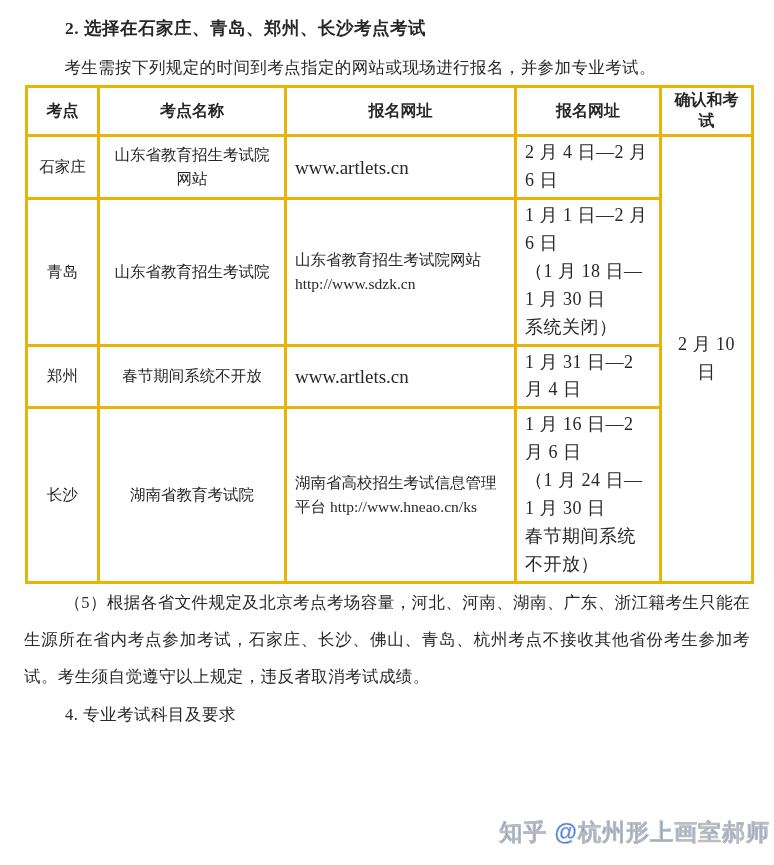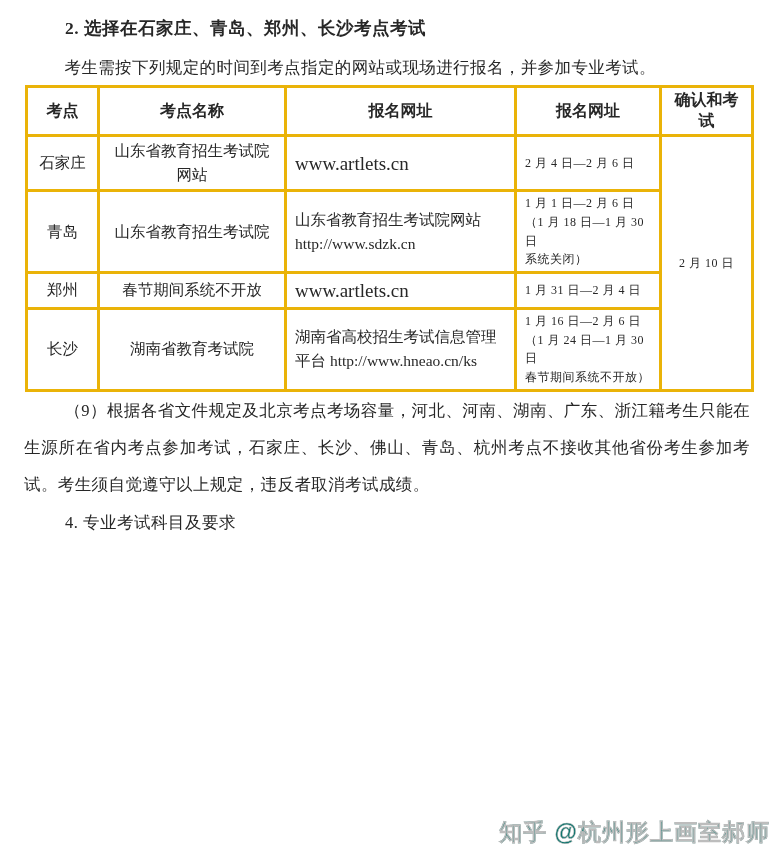--- a/index.html
+++ b/index.html
@@ -33,25 +33,25 @@
   td.c { text-align: center; }
   td.l { text-align: left; }
   .pre { white-space: pre-line; }
   .t1 td { line-height: 1.55; }
   .t1 .rowH { height: 36px; }
   .t1 .row1 { height: 40px; }
   .t1 .row2 { height: 72px; }
   .t1 .row3 { height: 36px; }
   .t1 .row4 { height: 72px; }
   .url { font-family: Liberation Serif, serif; font-size: 19px; }
-  .datecell { font-size: 12px; letter-spacing: 0.5px; margin-left: 48px; }
+  .datecell { font-size: 18px; letter-spacing: 0.5px; margin-left: 48px; }
 
   .watermark {
     position: absolute; top: 817px; right: 4px;
-    color: #0f766e; font-size: 23px; font-weight: bold;
+    color: #3b82f6; font-size: 23px; font-weight: bold;
     letter-spacing: 1px; white-space: nowrap;
     font-family: "Liberation Sans", sans-serif;
     -webkit-text-stroke: 0.5px #bdbdbd;
   }
 </style>
 </head>
 <body>
 
 <div class="page">
 
@@ -105,21 +105,21 @@
         <td class="l pre">湖南省高校招生考试信息管理
 平台 http://www.hneao.cn/ks</td>
         <td class="l pre datecell">1 月 16 日—2 月 6 日
 （1 月 24 日—1 月 30 日
 春节期间系统不开放）</td>
       </tr>
     </tbody>
   </table>
 
 
-  <p class="para">（9）根据各省文件规定及北京考点考场容量，河北、河南、湖南、广东、浙江籍考生只能在生源所在省内考点参加考试，石家庄、长沙、佛山、青岛、杭州考点不接收其他省份考生参加考试。考生须自觉遵守以上规定，违反者取消考试成绩。</p>
+  <p class="para">（5）根据各省文件规定及北京考点考场容量，河北、河南、湖南、广东、浙江籍考生只能在生源所在省内考点参加考试，石家庄、长沙、佛山、青岛、杭州考点不接收其他省份考生参加考试。考生须自觉遵守以上规定，违反者取消考试成绩。</p>
 
 
 
   <div class="h-sub">4. 专业考试科目及要求</div>
 
   <div class="watermark">知乎 @杭州形上画室郝师</div>
 
 </div>
 
 </body></html>

